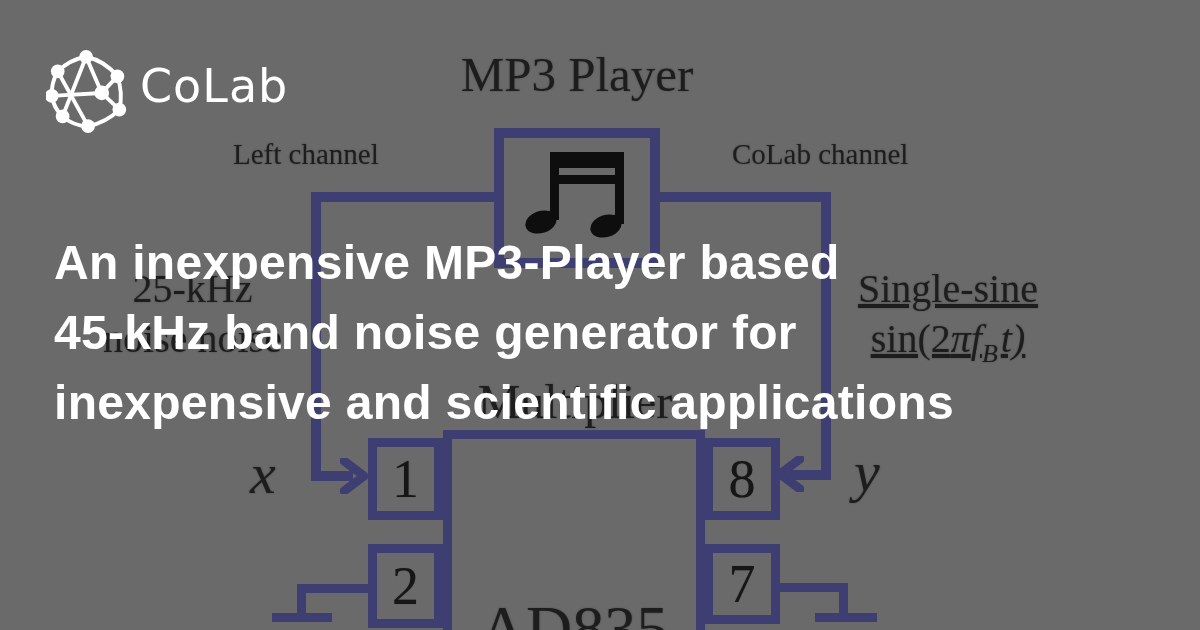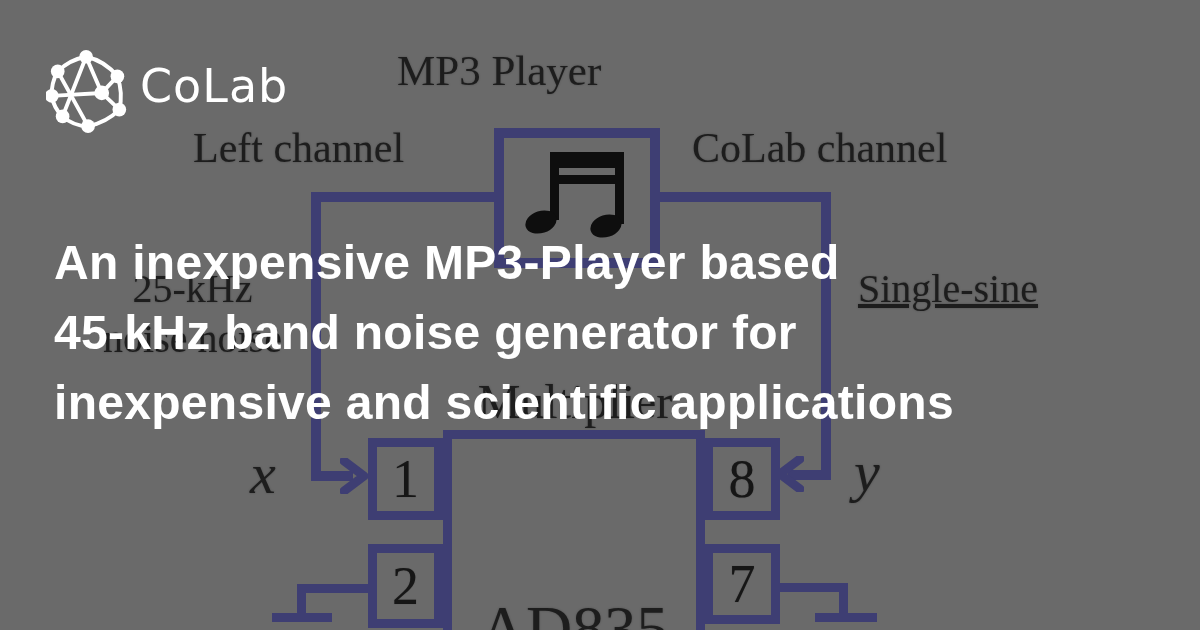--- a/index.html
+++ b/index.html
@@ -12,22 +12,22 @@
   
   .diagram{position:absolute;inset:0;color:#1d1d1d;}
   .d-text{position:absolute;color:#1d1d1d;text-shadow:0 0 2px rgba(25,25,25,.35);white-space:nowrap;}
   .wire{position:absolute;background:#3e3e73;}
   .navy-box{position:absolute;border:10px solid #3e3e73;box-sizing:border-box;background:transparent;}
   .pin-box{position:absolute;border:9px solid #3e3e73;box-sizing:border-box;background:#6a6a6a;
            display:flex;align-items:center;justify-content:center;
            font-size:54px;color:#161616;text-shadow:0 0 1px rgba(25,25,25,.4);}
   .chip{position:absolute;border:9px solid #3e3e73;box-sizing:border-box;}
 
-  .mp3-header{left:397px;top:46px;width:360px;font-size:43px;}
-  .lbl-channel{top:124px;font-size:42px;}
+  .mp3-header{left:397px;top:46px;width:360px;text-align:center;font-size:49px;}
+  .lbl-channel{top:138px;font-size:29px;margin-left:40px;}
   .src-block{position:absolute;top:264px;text-align:center;font-size:40px;line-height:50px;}
   .multiplier{left:420px;top:346px;width:310px;text-align:center;font-size:48px;margin-top:28px;}
   .chip-name{left:443px;top:592px;width:262px;text-align:center;font-size:64px;}
   .math{font-style:italic;}
   .math-sub{font-size:26px;font-style:italic;vertical-align:-10px;}
   .io-label{font-size:58px;font-style:italic;}
 
   
   .brand-text{
     position:absolute;left:140px;top:59px;color:#fff;
@@ -79,20 +79,21 @@
     <svg class="abs" style="left:776px;top:456px;" width="28" height="36" viewBox="0 0 28 36">
       <polyline points="24,3 4,18 24,33" fill="none" stroke="#3e3e73" stroke-width="9" stroke-linecap="round" stroke-linejoin="round"></polyline>
     </svg>
 
     <div class="src-block d-text" style="left:90px;width:205px;">
       <div>25-kHz</div>
       <div>noise noise</div>
     </div>
     <div class="src-block d-text" style="left:828px;width:240px;text-decoration:underline;">
       <div>Single-sine</div>
+      <div><span>sin(2</span><span class="math">π</span><span class="math">f</span><span class="math-sub">B</span><span class="math" style="margin-left:3px;">t)</span></div>
     </div>
 
     <div class="d-text multiplier">Multiplier</div>
     <div class="chip" style="left:443px;top:430px;width:262px;height:210px;"></div>
 
     <div class="pin-box" style="left:368px;top:438px;width:75px;height:82px;">
         <span>1</span>
       </div>
     <div class="pin-box" style="left:704px;top:438px;width:76px;height:82px;">
         <span>8</span>

